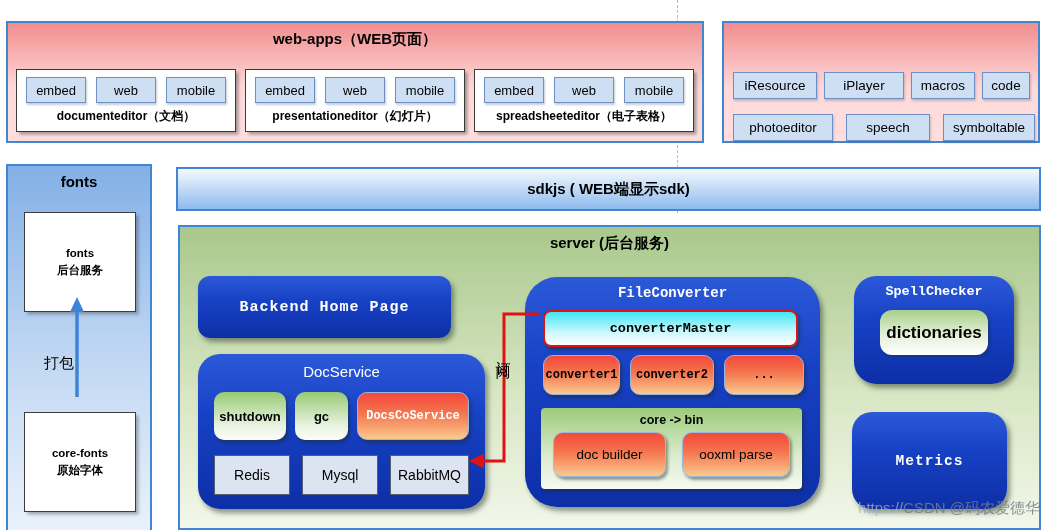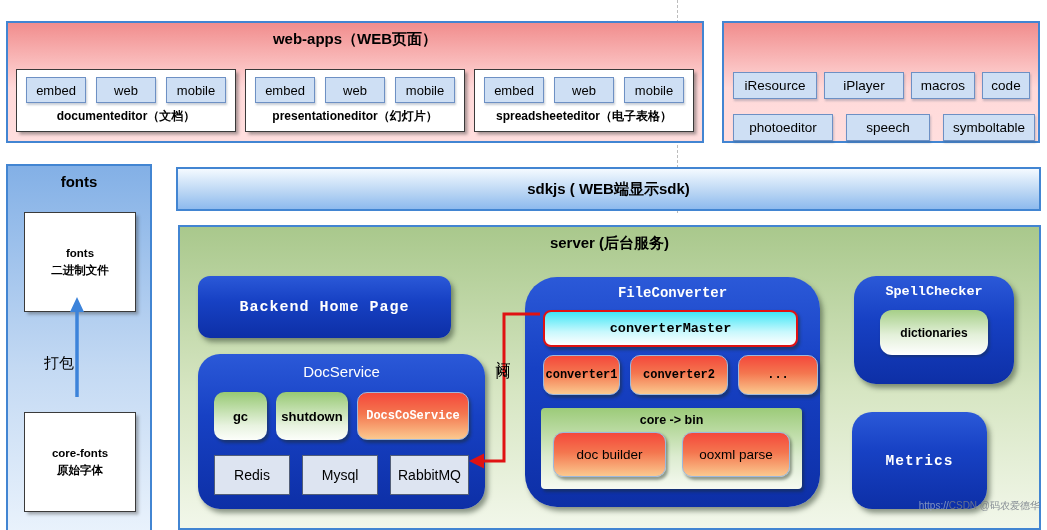--- a/index.html
+++ b/index.html
@@ -83,51 +83,51 @@
 
   #file-converter{left:345px;top:50px;width:295px;height:230px;border-radius:32px;}
   #file-converter .blue-node-title{font-size:14px;font-weight:bold;top:8px;}
   #converter-master{position:absolute;left:18px;top:33px;width:255px;height:37px;
                     background:linear-gradient(180deg,#40e6f6 0%,#c8f8fd 60%,#ffffff 100%);
                     border:2px solid #e01212;border-radius:8px;
                     display:flex;align-items:center;justify-content:center;
                     font-size:13.5px;font-weight:bold;color:#000;box-sizing:border-box;
                     box-shadow:2px 2.5px 3px rgba(30,45,30,.45);}
   #workers-row{position:absolute;left:18px;top:78px;height:40px;display:flex;gap:10px;}
-  #converter1{width:77px;} #converter2{width:98px;} #converter-dots{width:80px;}
+  #converter1{width:77px;} #converter2{width:84px;} #converter-dots{width:80px;}
   .worker{font-size:12px;font-weight:bold;color:#000;}
   #core-bin{position:absolute;left:16px;top:131px;width:261px;height:81px;
             background:linear-gradient(180deg,#9ccb79 0%,#dcecd0 60%,#f6faf1 100%);
             border-radius:4px;box-shadow:2px 2.5px 3px rgba(30,45,30,.4);}
   #core-bin-title{position:absolute;top:5px;left:0;right:0;text-align:center;
                   font-size:12.5px;font-weight:600;color:#000;}
   #core-bin-tools{position:absolute;left:12px;right:12px;top:24px;height:45px;
                   display:flex;justify-content:space-between;}
   .tool{font-size:13.5px;color:#000;}
   #doc-builder{width:113px;} #ooxml-parse{width:108px;}
 
   #spell-checker{left:674px;top:49px;width:160px;height:108px;border-radius:22px;}
   #spell-checker .blue-node-title{font-size:13.5px;font-weight:bold;top:8px;}
   #dictionaries{position:absolute;left:26px;top:34px;width:108px;height:45px;
                 background:linear-gradient(180deg,#a6cf88 0%,#e3f0d9 55%,#ffffff 100%);
                 border-radius:12px;box-shadow:1.5px 2px 2.5px rgba(30,45,30,.35);
                 display:flex;align-items:center;justify-content:center;
-                font-size:12px;font-weight:600;color:#000;}
-  #metrics{left:672px;top:185px;width:135px;height:97px;border-radius:20px;
+                font-size:17px;font-weight:600;color:#000;}
+  #metrics{left:672px;top:185px;width:155px;height:97px;border-radius:20px;
            display:flex;align-items:center;justify-content:center;
            color:#ffffff;font-weight:bold;font-size:14.5px;letter-spacing:1px;}
 
   
   #guide-line{position:absolute;left:677px;top:0;height:213px;width:0;
               border-left:1.5px dashed #bdbdbd;z-index:0;}
   #overlay{position:absolute;left:0;top:0;z-index:5;pointer-events:none;}
   #subscribe-label{position:absolute;left:493px;top:349px;z-index:6;
                    writing-mode:vertical-rl;text-orientation:upright;
                    font-size:15px;color:#000;letter-spacing:3px;}
-  #watermark{position:absolute;right:7px;top:499px;z-index:6;font-size:10px;
+  #watermark{position:absolute;right:7px;top:499px;z-index:6;font-size:15px;
              white-space:nowrap;text-align:right;}
   #watermark .wm-prefix{color:rgba(165,178,196,.75);}
   #watermark .wm-main{color:rgba(118,124,136,.85);}
 </style>
 </head>
 <body>
 
 <div id="canvas">
 
   <div id="guide-line"></div>
@@ -173,43 +173,43 @@
       <div class="btn plugin-btn" style="width:100px">photoeditor</div>
       <div class="btn plugin-btn" style="width:84px">speech</div>
       <div class="btn plugin-btn" style="width:92px">symboltable</div>
     </div>
   </div>
 
   <div id="fonts-panel" class="panel">
     <div class="panel-title">fonts</div>
     <div id="fonts-binary" class="fonts-box">
       <div>fonts</div>
-      <div>二进制文件</div>
+      <div>后台服务</div>
     </div>
     <div id="pack-label">打包</div>
     <div id="fonts-source" class="fonts-box">
       <div>core-fonts</div>
       <div>原始字体</div>
     </div>
   </div>
 
   <div id="sdkjs-bar" class="panel">
     <span>sdkjs ( WEB端显示sdk)</span>
   </div>
 
   <div id="server" class="panel">
     <div class="panel-title">server (后台服务)</div>
 
     <div id="backend-home" class="blue-node mono">Backend Home Page</div>
 
     <div id="doc-service" class="blue-node">
       <div class="blue-node-title">DocService</div>
       <div id="ds-modules" class="ds-row">
+        <div id="shutdown" class="green-box">shutdown</div>
         <div id="gc" class="green-box">gc</div>
-        <div id="shutdown" class="green-box">shutdown</div>
         <div id="docs-co" class="red-box mono">DocsCoService</div>
       </div>
       <div id="ds-stores" class="ds-row">
         <div id="redis" class="store-box">Redis</div>
         <div id="mysql" class="store-box">Mysql</div>
         <div id="rabbitmq" class="store-box">RabbitMQ</div>
       </div>
     </div>
 
     <div id="file-converter" class="blue-node">

